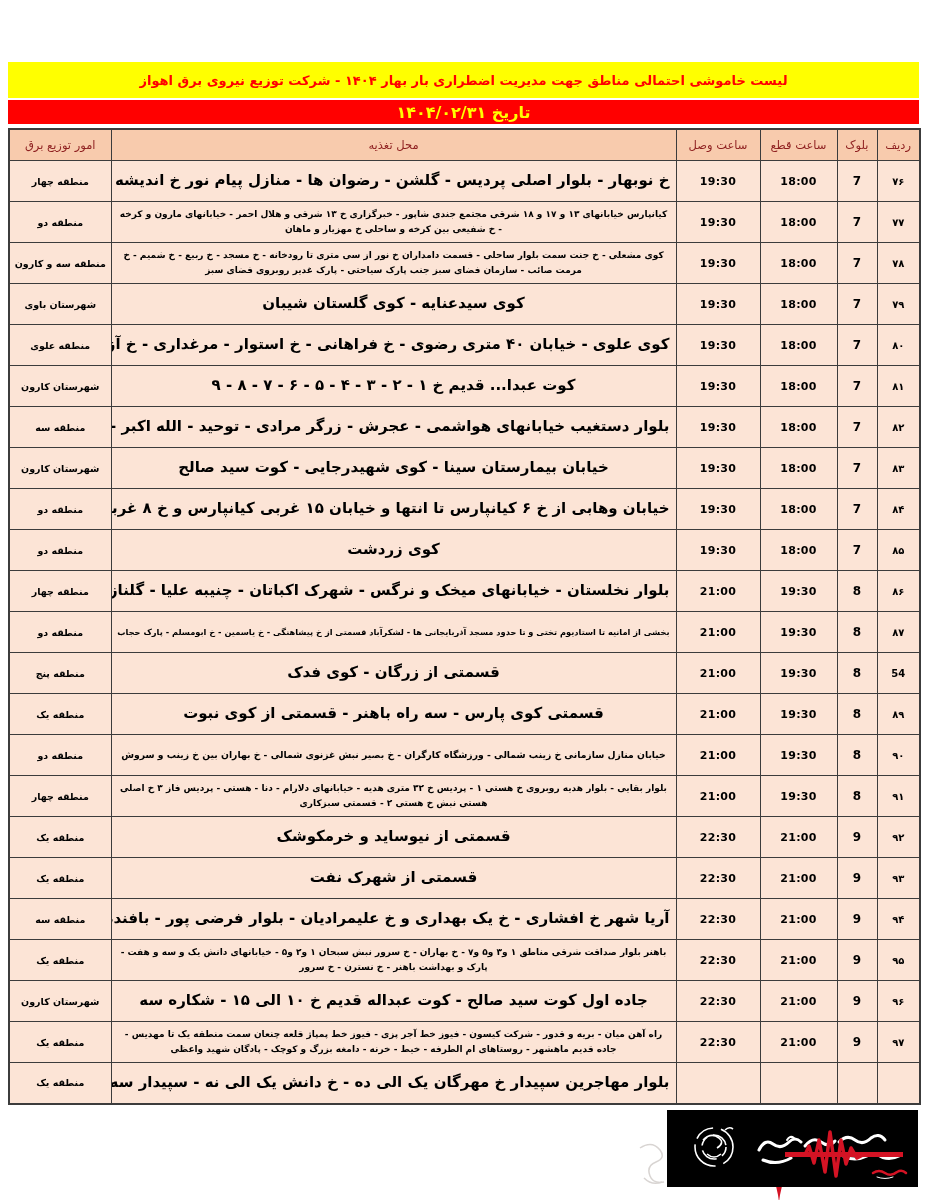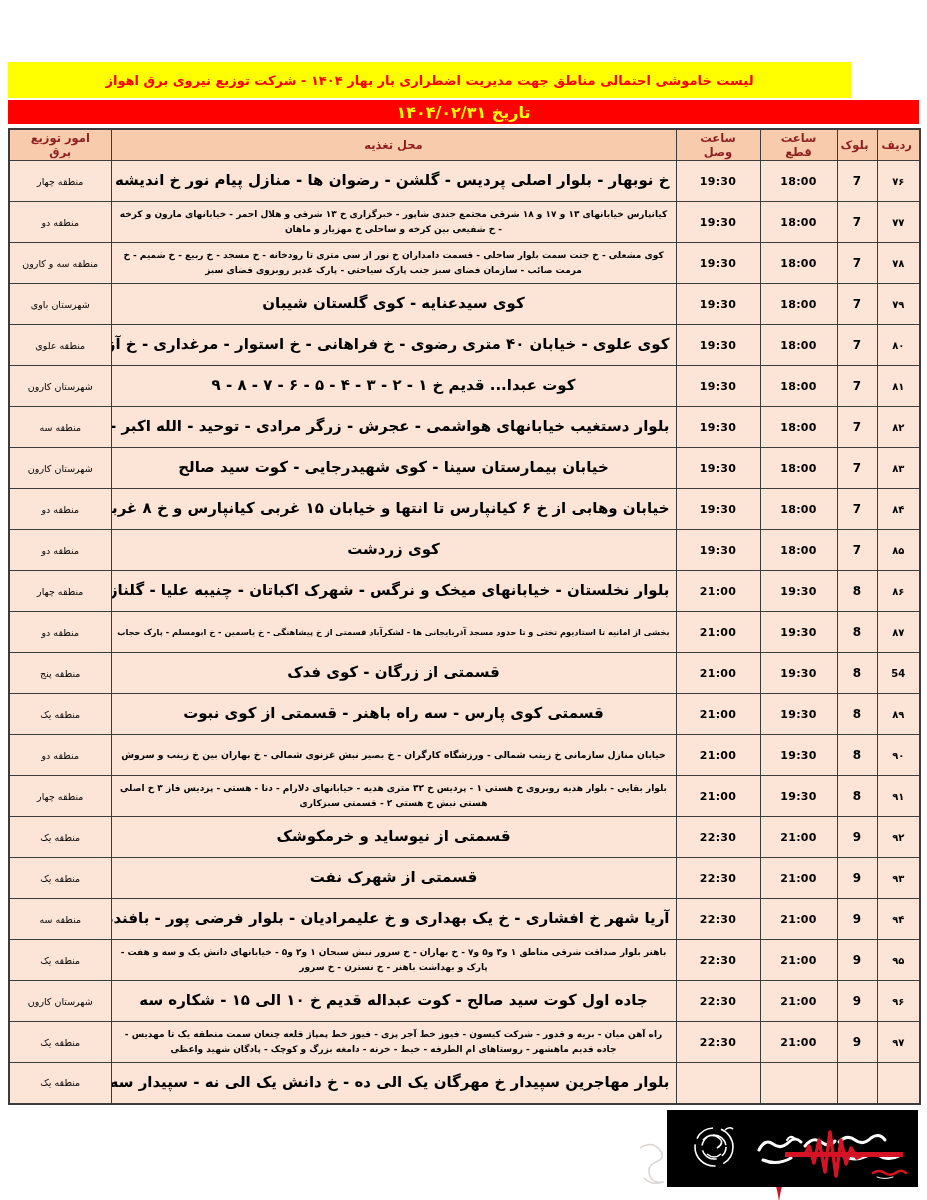--- a/index.html
+++ b/index.html
@@ -1,21 +1,21 @@
 <!DOCTYPE html>
 <html lang="fa" style="--c-banner_bg: #ffff00; --c-banner_text: #ff0000; --c-date_bg: #ff0000; --c-date_text: #ffff00; --c-header_bg: #f8cbad; --c-row_bg: #fce4d6; --c-header_text: #8e1f1f; --c-border: #3c3c3c; --c-body_text: #000000; --c-watermark_bg: #000000; --c-watermark_red: #d41324;"><head>
 <meta charset="utf-8">
 <style>
   html,body{margin:0;padding:0;background:#ffffff;}
   .page{
     position:relative;width:927px;height:1200px;background:#fff;overflow:hidden;
     font-family:"DejaVu Sans",sans-serif;direction:rtl;
   }
   .banner{
-    position:absolute;left:8px;top:62px;width:843px;height:36px;
+    position:absolute;left:8px;top:62px;width:911px;height:36px;
     background:var(--c-banner_bg,#ffff00);color:var(--c-banner_text,#ff0000);
     display:flex;align-items:center;justify-content:center;
     font-size:13px;font-weight:bold;
   }
   .date-banner{
     position:absolute;left:8px;top:100px;width:911px;height:24px;
     background:var(--c-date_bg,#ff0000);color:var(--c-date_text,#ffff00);
     display:flex;align-items:center;justify-content:center;
     font-size:16px;font-weight:bold;letter-spacing:1px;
   }
@@ -26,29 +26,29 @@
   }
   .outage-table th,.outage-table td{
     border:1.5px solid var(--c-border,#3c3c3c);
     text-align:center;vertical-align:middle;
     color:var(--c-body_text,#000);
     overflow:hidden;
   }
   .outage-table thead th{
     background:var(--c-header_bg,#f8cbad);
     color:var(--c-header_text,#8e1f1f);
-    font-size:11.5px;font-weight:bold;height:28px;padding:1px 8px;
+    font-size:11.5px;font-weight:normal;height:28px;padding:1px 8px;
   }
   .outage-table tbody td{background:var(--c-row_bg,#fce4d6);}
   .outage-table tbody tr{height:41px;}
   td.radif{font-size:10px;font-weight:bold;}
   td.block{font-size:12px;font-weight:bold;}
   td.time{font-size:11px;font-weight:bold;letter-spacing:.3px;}
   td.loc{font-size:15px;font-weight:bold;padding:2px 6px;line-height:1.7;}
-  td.district{font-size:9.5px;font-weight:normal;padding:1px 2px;}
+  td.district{font-size:9.5px;font-weight:bold;padding:1px 2px;}
   .watermark{
     position:absolute;left:667px;top:1110px;width:251px;height:77px;
     background:var(--c-watermark_bg,#000);z-index:5;
   }
   .watermark svg{display:block;width:100%;height:100%;}
   .drip{position:absolute;left:772px;top:1186px;z-index:4;}
   .swirl{position:absolute;left:636px;top:1138px;z-index:3;opacity:.55;}
 </style>
 </head>
 <body>

